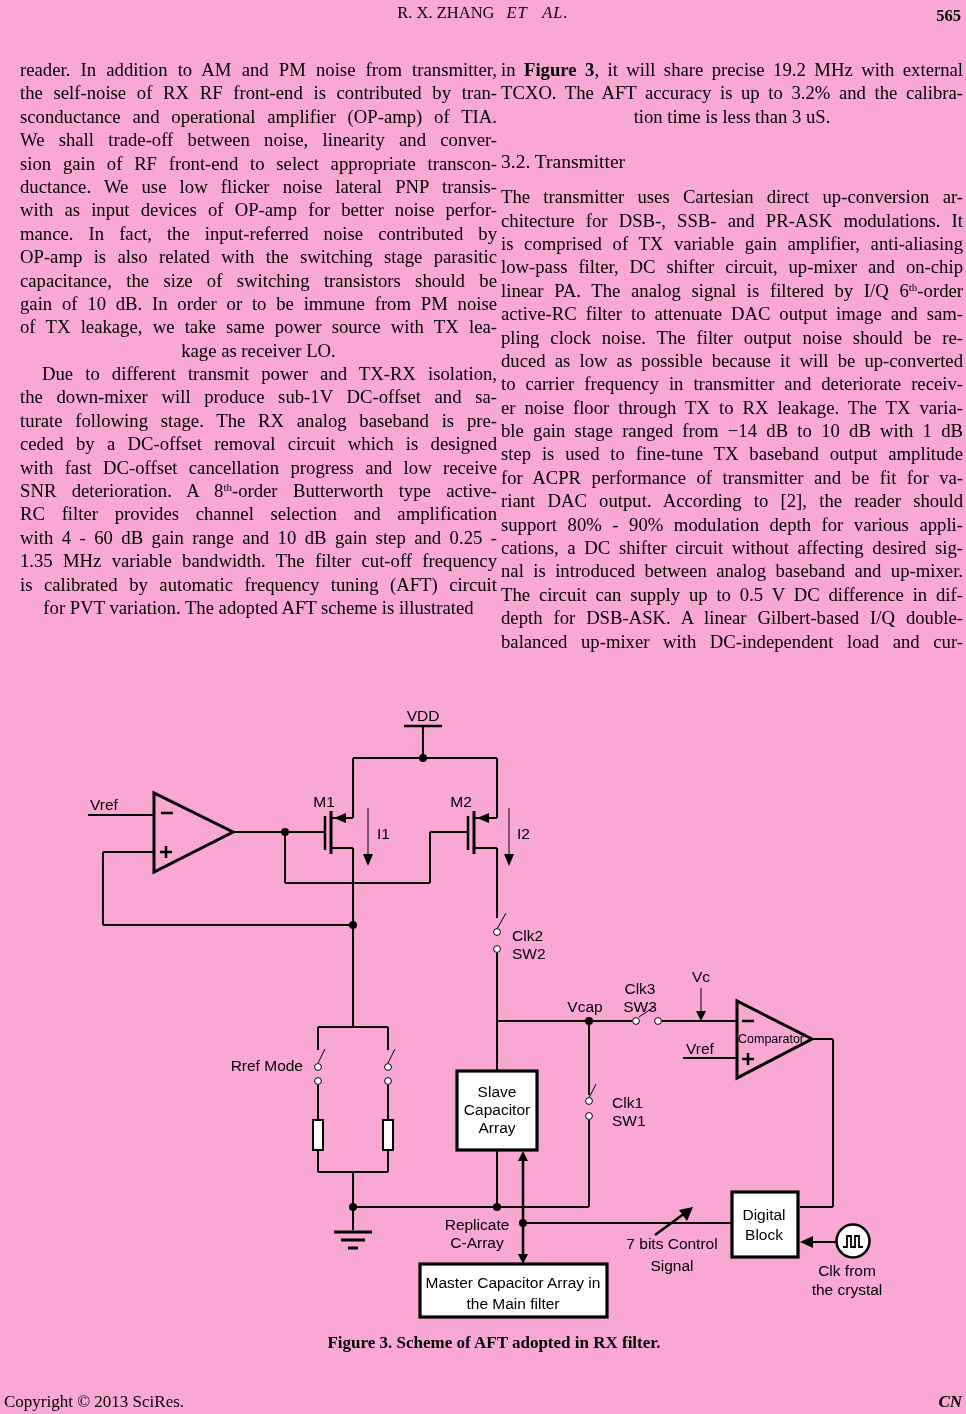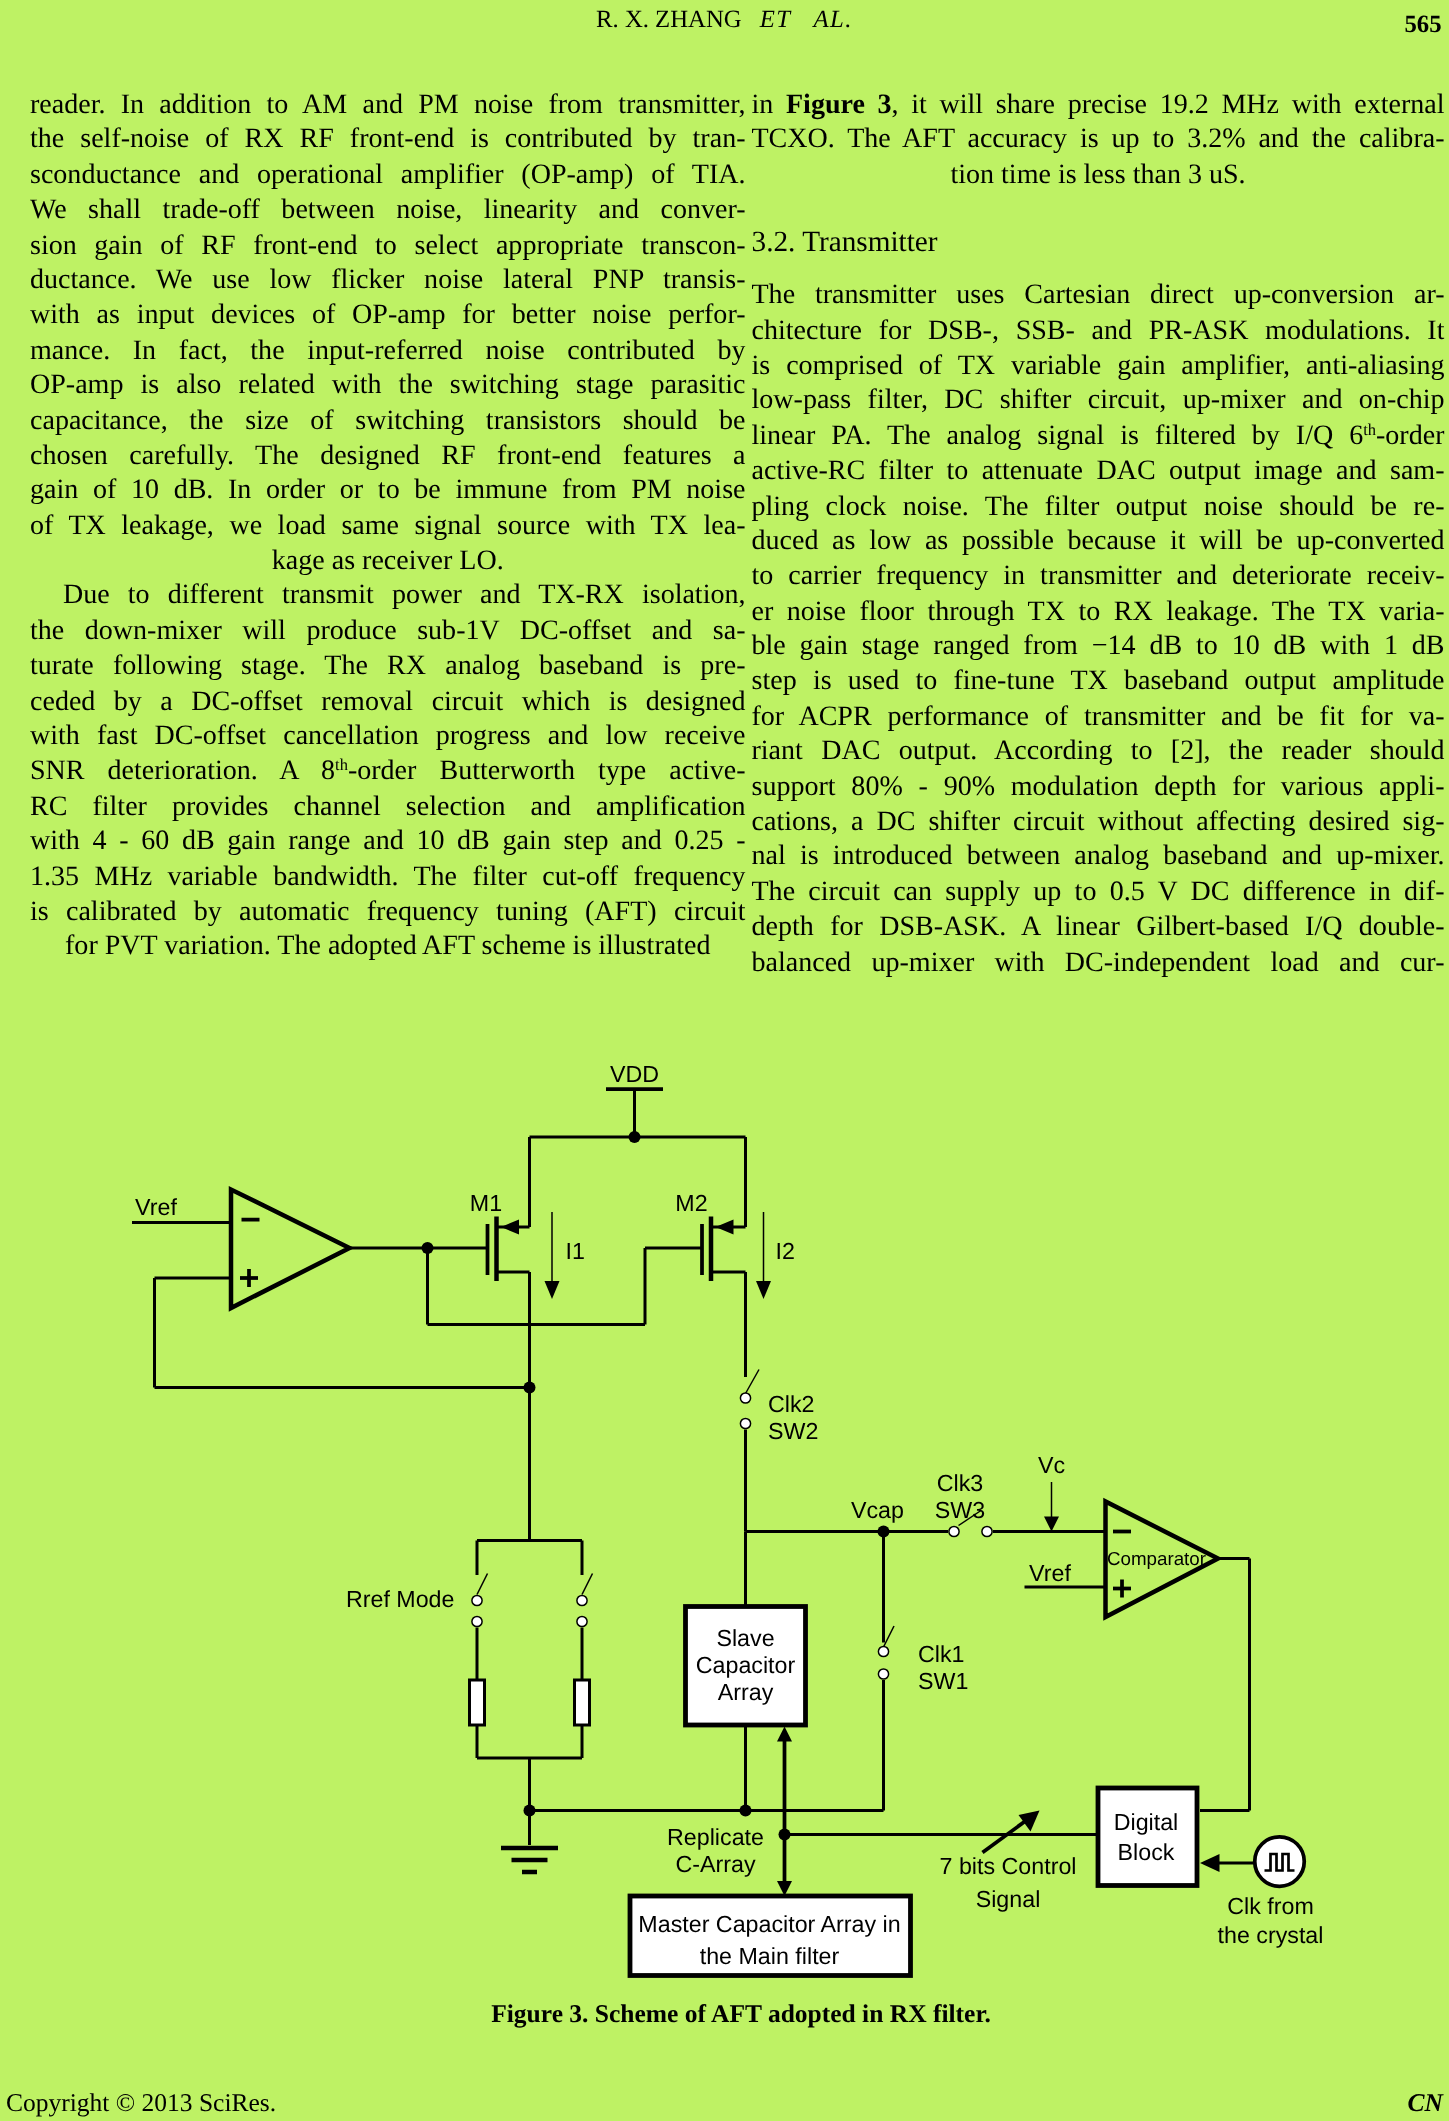--- a/index.html
+++ b/index.html
@@ -1,18 +1,18 @@
 <!DOCTYPE html>
 <html><head>
 <meta charset="utf-8">
 <style>
   html,body { margin:0; padding:0; background:#e8e8e8; }
   .page {
     position:relative; width:966px; height:1414px; margin:0 auto;
-    background:#bef264; color:#000; overflow:hidden;
+    background:#f9a8d4; color:#000; overflow:hidden;
     font-family:"Liberation Serif", serif;
   }
   
   .hdr { position:absolute; top:3px; left:0; width:100%; text-align:center;
          font-size:16.5px; }
   .hdr .etal { font-style:italic; margin-left:12px; letter-spacing:1px; word-spacing:10px; }
   .pageno { position:absolute; top:6px; right:5px; font-size:16.5px;font-weight:bold; }
   
   .col { position:absolute; top:58px; font-size:18.7px; line-height:23.4px; }
   .col.left  { left:20px;   width:477px; }
@@ -48,23 +48,22 @@
         <div class="tline just">reader. In addition to AM and PM noise from transmitter,</div>
         <div class="tline just">the self-noise of RX RF front-end is contributed by tran-</div>
         <div class="tline just">sconductance and operational amplifier (OP-amp) of TIA.</div>
         <div class="tline just">We shall trade-off between noise, linearity and conver-</div>
         <div class="tline just">sion gain of RF front-end to select appropriate transcon-</div>
         <div class="tline just">ductance. We use low flicker noise lateral PNP transis-</div>
         <div class="tline just">with as input devices of OP-amp for better noise perfor-</div>
         <div class="tline just">mance. In fact, the input-referred noise contributed by</div>
         <div class="tline just">OP-amp is also related with the switching stage parasitic</div>
         <div class="tline just">capacitance, the size of switching transistors should be</div>
-        <div class="tline just">chosen carefully. The designed RF front-end features a</div>
         <div class="tline just">gain of 10 dB. In order or to be immune from PM noise</div>
-        <div class="tline just">of TX leakage, we load same signal source with TX lea-</div>
+        <div class="tline just">of TX leakage, we take same power source with TX lea-</div>
         <div class="tline">kage as receiver LO.</div>
       </div>
     <div class="para indent-first">
         <div class="tline just">Due to different transmit power and TX-RX isolation,</div>
         <div class="tline just">the down-mixer will produce sub-1V DC-offset and sa-</div>
         <div class="tline just">turate following stage. The RX analog baseband is pre-</div>
         <div class="tline just">ceded by a DC-offset removal circuit which is designed</div>
         <div class="tline just">with fast DC-offset cancellation progress and low receive</div>
         <div class="tline just">SNR deterioration. A 8<sup>th</sup>-order Butterworth type active-</div>
         <div class="tline just">RC filter provides channel selection and amplification</div>

